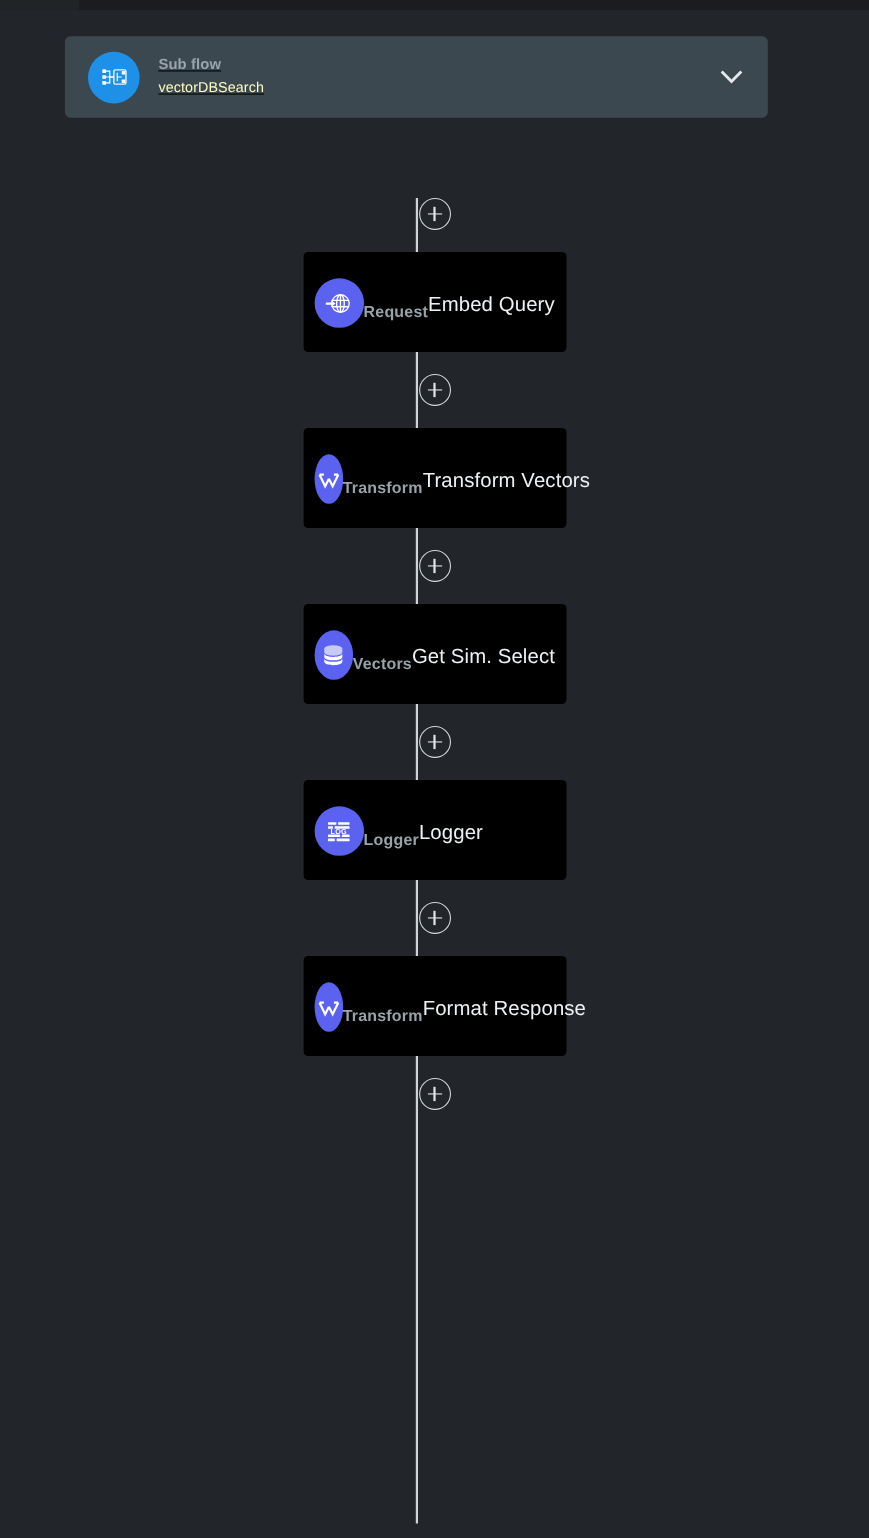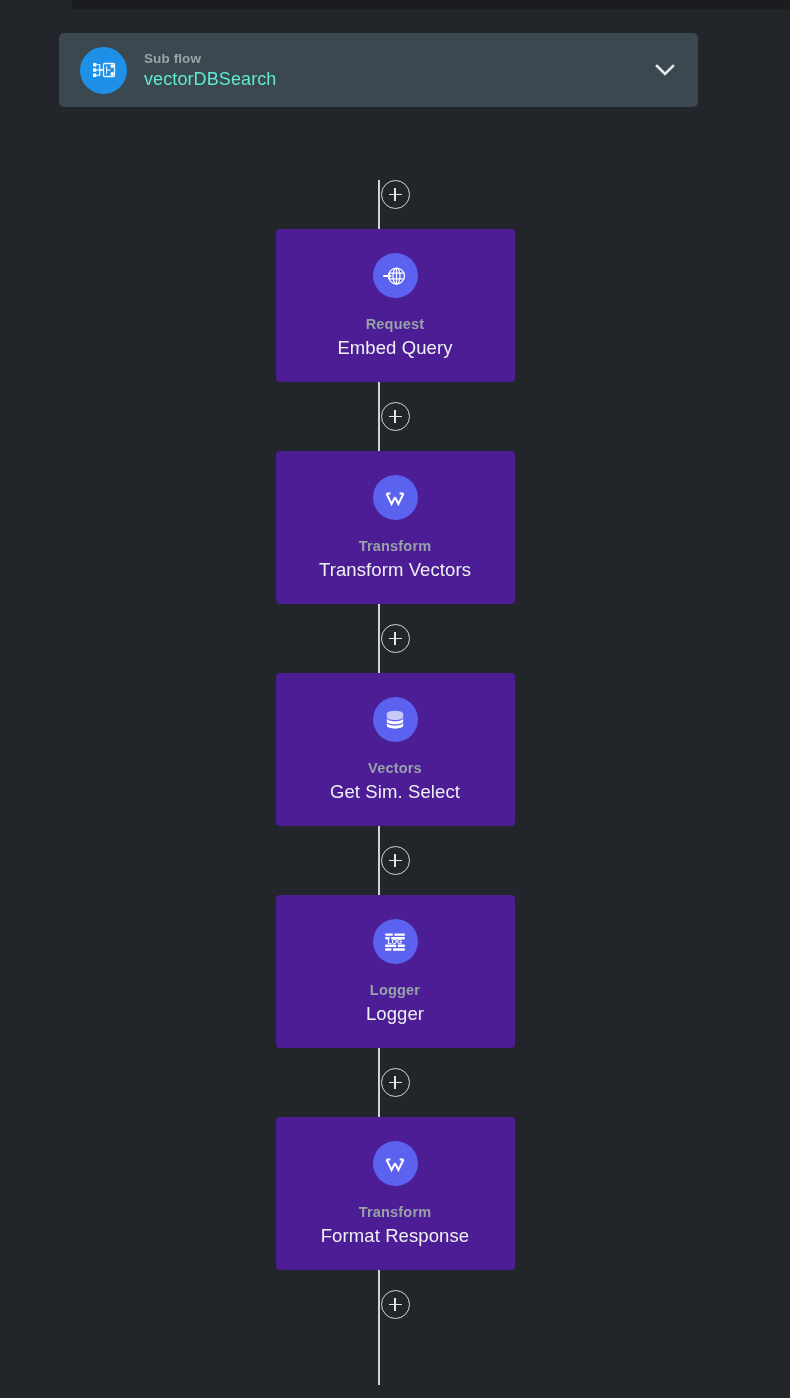--- a/index.html
+++ b/index.html
@@ -63,31 +63,32 @@
     align-items: center;
     justify-content: center;
     flex: 0 0 auto;
   }
   .subflow-text {
     margin-left: 17px;
     display: flex;
     flex-direction: column;
     justify-content: center;
     flex: 1 1 auto;
+    text-decoration: underline;
   }
   .subflow-kind {
     font-size: 13.5px;
     font-weight: bold;
     color: #9aa4ab;
     line-height: 18px;
     letter-spacing: 0.1px;
   }
   .subflow-name {
-    font-size: 18px;
-    color: #5eead4;
+    font-size: 13px;
+    color: #fef9c3;
     line-height: 23px;
     letter-spacing: 0.1px;
   }
   .subflow-chevron {
     flex: 0 0 auto;
     width: 30px;
     height: 30px;
     display: flex;
     align-items: center;
     justify-content: center;
@@ -137,26 +138,26 @@
     position: absolute;
     background: #e2e6e9;
   }
   .plus-btn::before { width: 13px; height: 1.7px; }
   .plus-btn::after  { width: 1.7px; height: 13px; }
 
   .node-card {
     position: relative;
     width: 239px;
     margin: 0 auto;
-    background: #4c1d95;
+    background: #000000;
     border-radius: 4px;
     padding: 24px 10px 22px 10px;
     box-sizing: border-box;
     display: flex;
-    flex-direction: column;
+    flex-direction: row;
     align-items: center;
     z-index: 2;
     cursor: pointer;
   }
   .node-icon {
     width: 45px;
     height: 45px;
     border-radius: 50%;
     background: #5a62ef;
     display: flex;

